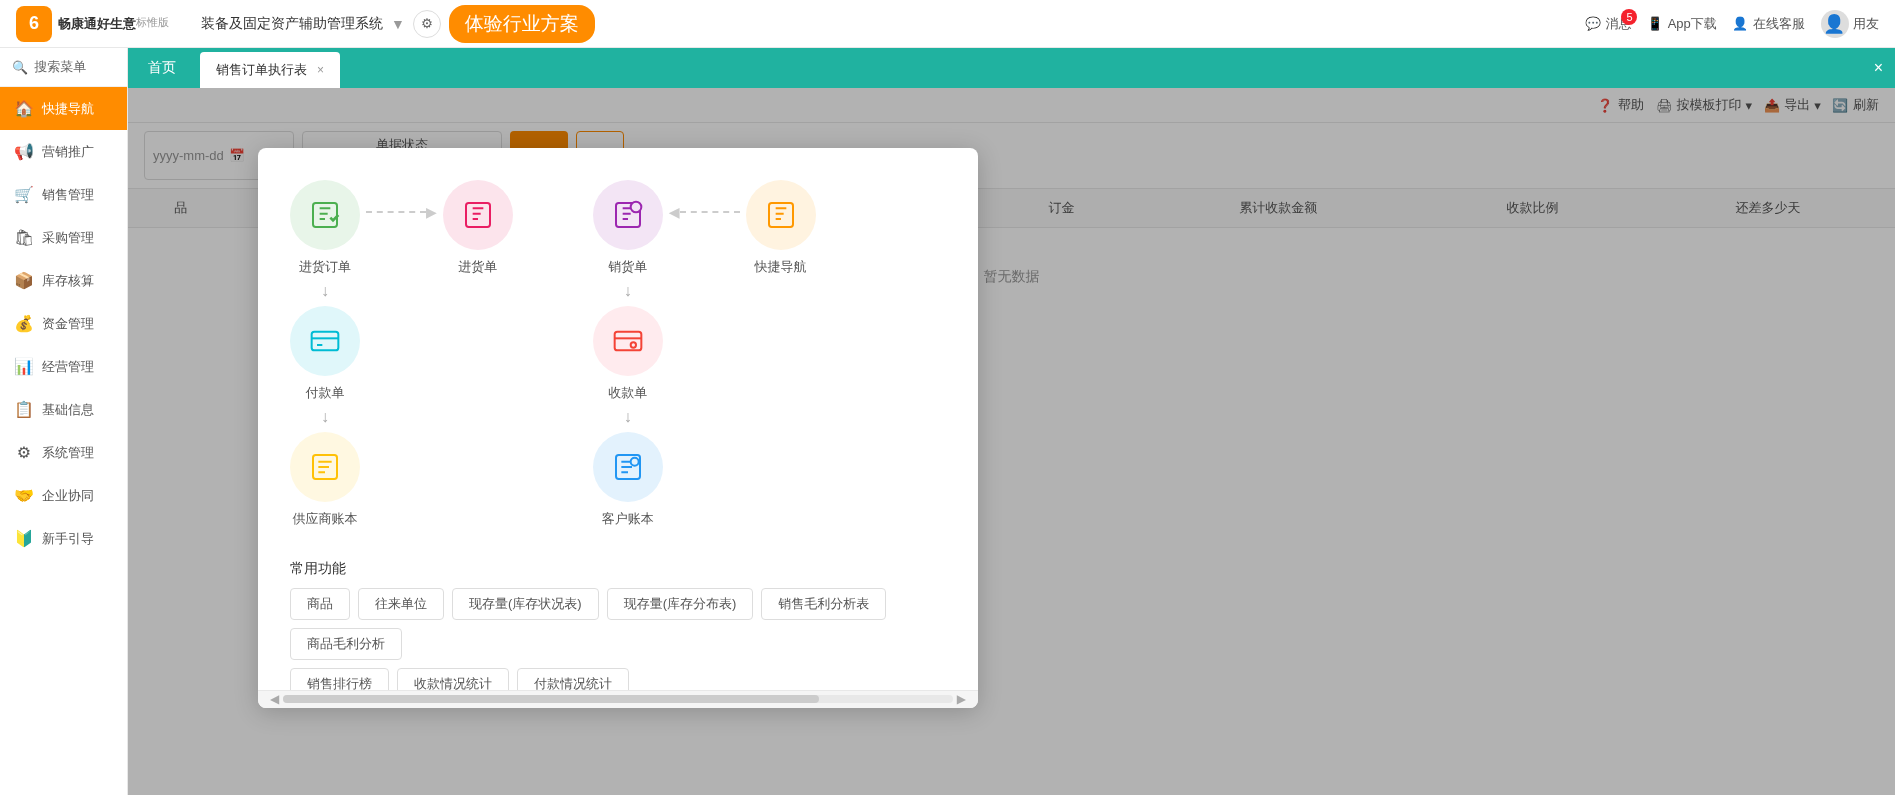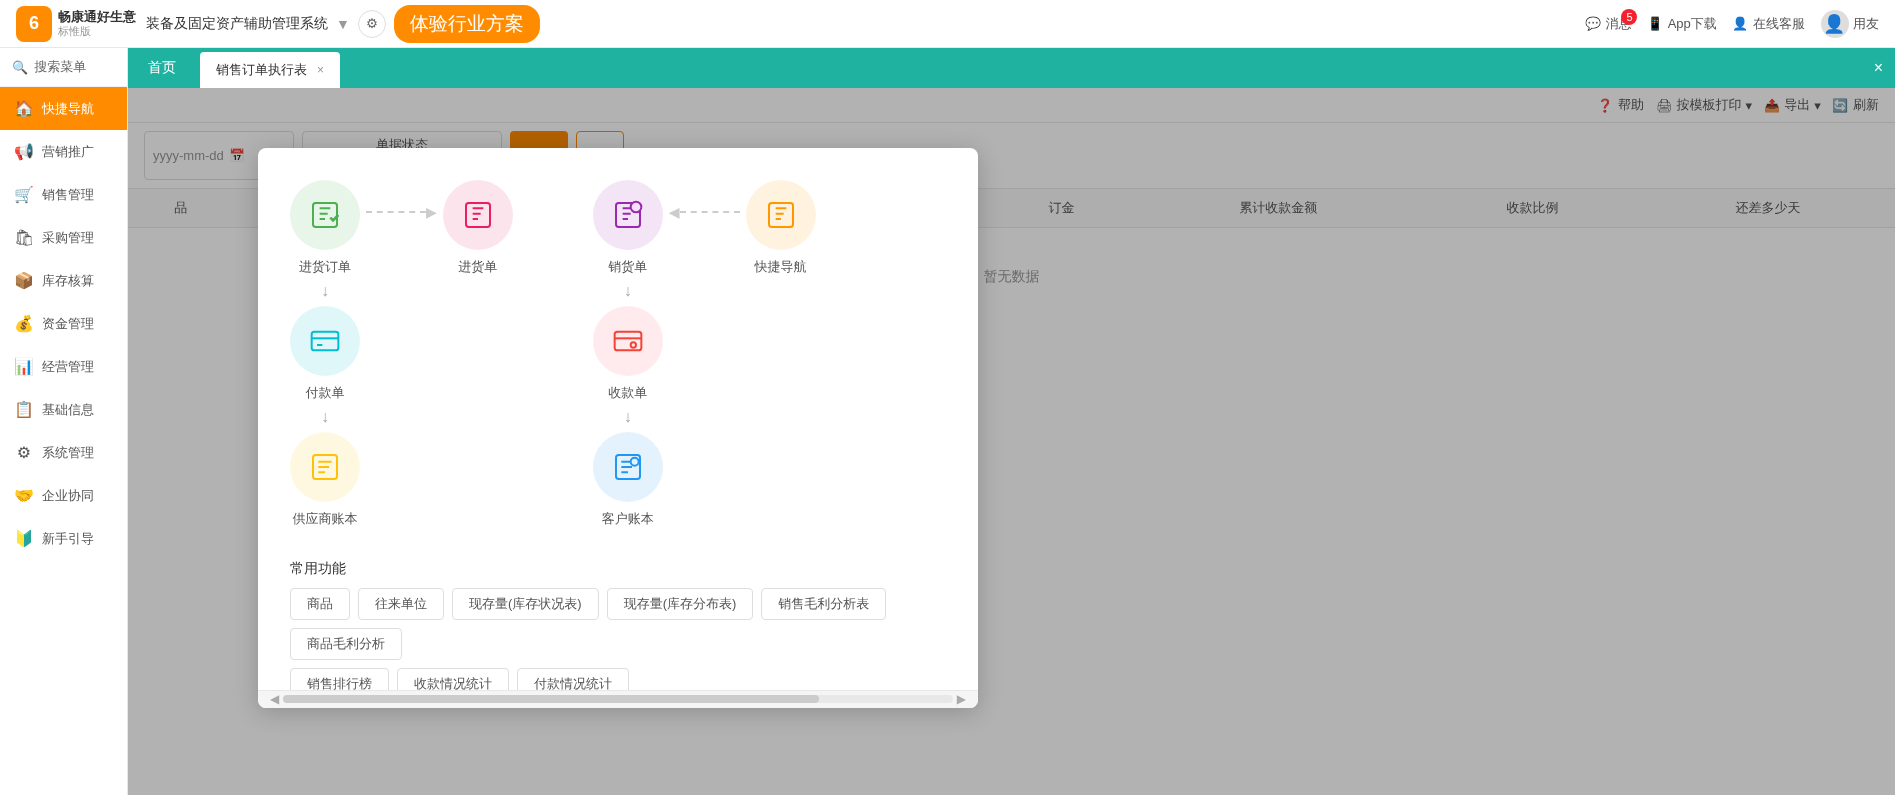--- a/index.html
+++ b/index.html
@@ -11,24 +11,24 @@
     .main-layout { display: flex; flex: 1; overflow: hidden; }
     .sidebar { width: 128px; background: #fff; border-right: 1px solid #e8e8e8; flex-shrink: 0; display: flex; flex-direction: column; }
     .content-area { flex: 1; display: flex; flex-direction: column; overflow: hidden; }
     .tab-bar { height: 40px; background: #20b2a0; display: flex; align-items: center; padding: 0; flex-shrink: 0; }
     .page-content { flex: 1; overflow: hidden; position: relative; background: #f0f2f5; }
 
     
     .top-left { display: flex; align-items: center; gap: 8px; }
     .logo-area { display: flex; align-items: center; gap: 6px; }
     .logo-icon { width: 36px; height: 36px; background: #ff8c00; border-radius: 8px; display: flex; align-items: center; justify-content: center; color: #fff; font-size: 18px; font-weight: bold; }
-    .logo-text { display: flex; flex-direction: column; line-height: 1.2; justify-content: flex-end; }
+    .logo-text { display: flex; line-height: 1.2; justify-content: flex-end; }
     .logo-title { font-size: 13px; font-weight: bold; color: #333; }
     .logo-sub { font-size: 11px; color: #999; }
-    .system-title { font-size: 14px; color: #333; margin-left: 2px; }
+    .system-title { font-size: 14px; color: #333; margin-left: 24px; }
     .dropdown-btn { background: none; border: none; cursor: pointer; color: #999; font-size: 14px; }
     .settings-btn { width: 28px; height: 28px; border-radius: 50%; border: 1px solid #ddd; background: none; cursor: pointer; display: flex; align-items: center; justify-content: center; color: #666; }
     .trial-btn { background: #ff8c00; color: #fff; border: none; border-radius: 16px; padding: 6px 16px; cursor: pointer; font-size: 19px; }
     .top-right { display: flex; align-items: center; gap: 16px; }
     .top-icon-item { display: flex; align-items: center; gap: 4px; color: #555; cursor: pointer; font-size: 13px; position: relative; }
     .badge { background: #f5222d; color: #fff; border-radius: 10px; font-size: 11px; padding: 0 4px; min-width: 16px; height: 16px; display: flex; align-items: center; justify-content: center; position: absolute; top: -6px; right: -6px; }
     .user-avatar { width: 28px; height: 28px; border-radius: 50%; background: #ddd; display: flex; align-items: center; justify-content: center; overflow: hidden; }
 
     
     .search-menu { display: flex; align-items: center; gap: 6px; padding: 10px 12px; color: #666; cursor: pointer; border-bottom: 1px solid #f0f0f0; font-size: 13px; }

